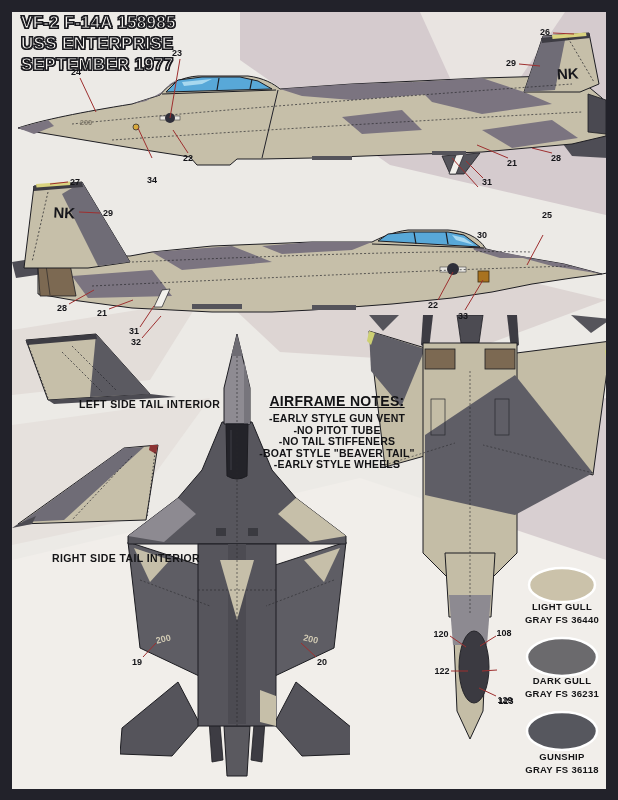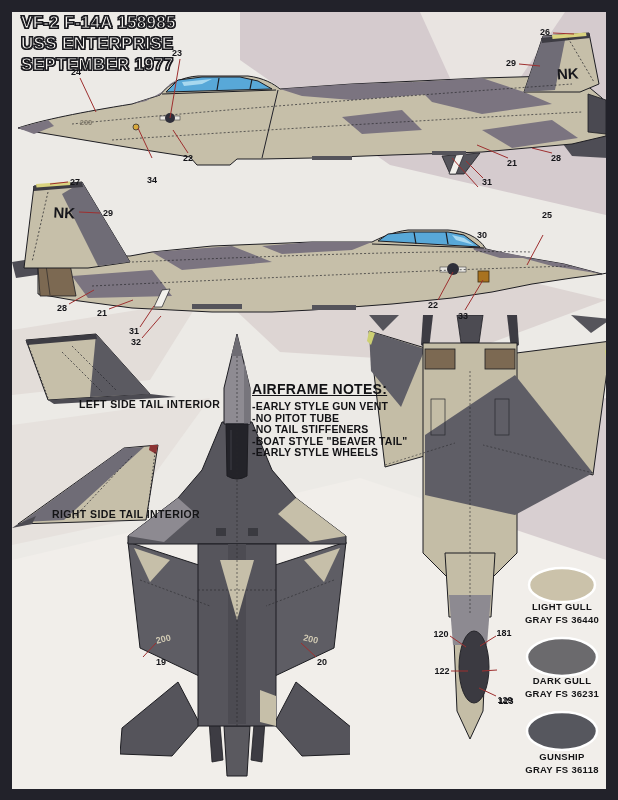--- a/index.html
+++ b/index.html
@@ -12,21 +12,21 @@
   .edge.top{left:0;top:0;width:618px;height:12px;}
   .edge.bottom{left:0;top:789px;width:618px;height:11px;}
   .edge.left{left:0;top:0;width:12px;height:800px;}
   .edge.right{left:606px;top:0;width:12px;height:800px;}
   
   .title-block{left:21px;top:12px;z-index:30;}
   .title-line{font-size:17px;font-weight:700;line-height:21px;letter-spacing:.3px;color:#f7f5f1;
       -webkit-text-stroke:1.1px #17171c;
       text-shadow:-1px -1px 0 #17171c,1px -1px 0 #17171c,-1px 1px 0 #17171c,1px 1px 0 #17171c;}
   
-  .notes{left:252px;top:381px;z-index:30;width:170px;}
+  .notes{left:252px;top:393px;z-index:30;width:170px;text-align:center;}
   .notes-title{font-size:14px;font-weight:700;text-decoration:underline;color:#121215;letter-spacing:.3px;margin-bottom:4px;}
   .notes-item{font-size:10.5px;font-weight:700;line-height:11.6px;color:#121215;letter-spacing:.2px;}
   
   .tail-label{font-size:10.5px;font-weight:700;color:#141416;letter-spacing:.4px;z-index:30;padding-left:27px;}
   
   .chip-label{position:absolute;width:120px;text-align:center;font-size:9.5px;font-weight:700;
       line-height:12.5px;color:#141416;letter-spacing:.3px;z-index:30;}
   
   .co{position:absolute;transform:translate(-50%,-50%);font-size:9px;font-weight:700;color:#141418;z-index:50;text-align:right;}
   .leader{position:absolute;left:0;top:0;z-index:40;pointer-events:none;}
@@ -147,21 +147,21 @@
   <div class="abs tail-label" style="left:52px;top:398px;">LEFT SIDE TAIL INTERIOR</div>
 
   <svg class="abs" style="left:12px;top:440px;z-index:10;" width="150" height="92" viewBox="0 0 150 92">
     <polygon points="112,8 146,5 134,80 6,84" fill="#c6bfa9" stroke="#1d1d22" stroke-width="1"></polygon>
     <polygon points="112,8 132,7 52,80 10,82" fill="#6f6c76"></polygon>
     <polygon points="138,5 146,5 144,14 137,10" fill="#8c3434"></polygon>
     <polygon points="6,84 24,76 20,84 0,88" fill="#4c4b52"></polygon>
     <line x1="143" y1="12" x2="135" y2="78" stroke="#22222a" stroke-width=".8" stroke-dasharray="1.5 2"></line>
     <line x1="120" y1="16" x2="60" y2="80" stroke="#22222a" stroke-width=".7" stroke-dasharray="2 2"></line>
   </svg>
-  <div class="abs tail-label" style="left:25px;top:508px;">RIGHT SIDE TAIL INTERIOR</div>
+  <div class="abs tail-label" style="left:25px;top:552px;">RIGHT SIDE TAIL INTERIOR</div>
 
   <svg class="abs" style="left:120px;top:330px;z-index:10;" width="230" height="448" viewBox="0 0 230 448">
 
     <polygon points="58,352 2,398 0,424 52,426 80,394" fill="#55545b" stroke="#1d1d22" stroke-width="1"></polygon>
     <polygon points="176,352 232,398 234,424 182,426 154,394" fill="#55545b" stroke="#1d1d22" stroke-width="1"></polygon>
 
     <polygon points="104,396 130,396 127,446 107,446" fill="#5a595f" stroke="#1d1d22" stroke-width="1"></polygon>
 
     <polygon points="86,350 96,346 103,430 92,432" fill="#3d3c43" stroke="#1d1d22" stroke-width=".8"></polygon>
     <polygon points="148,350 138,346 131,430 142,432" fill="#3d3c43" stroke="#1d1d22" stroke-width=".8"></polygon>
@@ -293,25 +293,25 @@
   <span class="co" style="left:75px;top:182px;">27</span>
   <span class="co" style="left:108px;top:213px;">29</span>
   <span class="co" style="left:62px;top:308px;">28</span>
   <span class="co" style="left:102px;top:313px;">21</span>
   <span class="co" style="left:134px;top:331px;">31</span>
   <span class="co" style="left:136px;top:342px;">32</span>
   <span class="co" style="left:547px;top:215px;">25</span>
   <span class="co" style="left:433px;top:305px;">22</span>
   <span class="co" style="left:463px;top:316px;">33</span>
 
-  <span class="co" style="left:137px;top:662px;margin-left:24px;">19</span>
+  <span class="co" style="left:137px;top:662px;">19</span>
   <span class="co" style="left:322px;top:662px;">20</span>
 
   <span class="co" style="left:441px;top:634px;">120</span>
-  <span class="co" style="left:504px;top:633px;">181</span>
+  <span class="co" style="left:504px;top:633px;">108</span>
   <span class="co" style="left:442px;top:671px;">122</span>
   <span class="co" style="left:506px;top:701px;">123</span>
   <span class="co" style="left:505px;top:700px;">129</span>
 
   <div class="abs title-block">
     <div class="title-line">VF-2 F-14A 158985</div>
     <div class="title-line">USS ENTERPRISE</div>
     <div class="title-line">SEPTEMBER 1977</div>
   </div>
 

